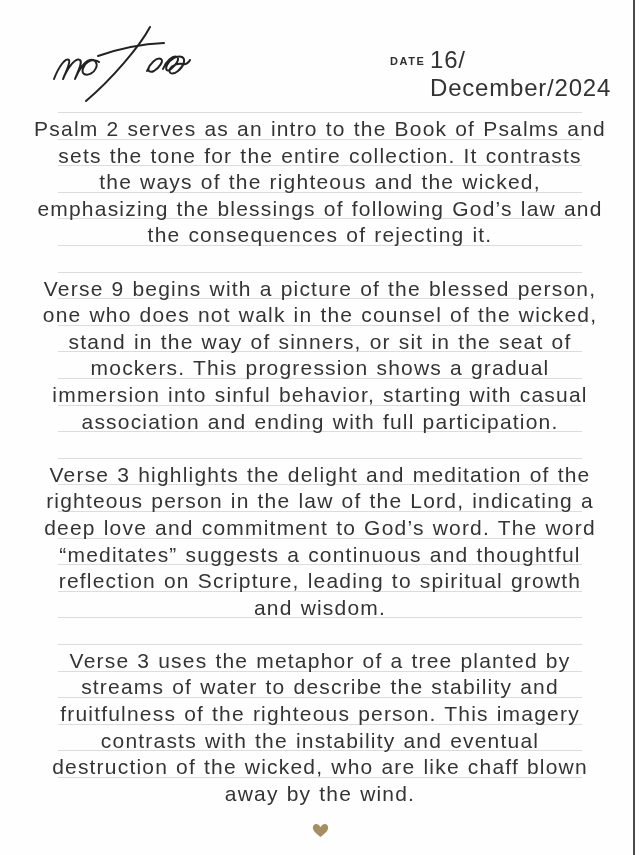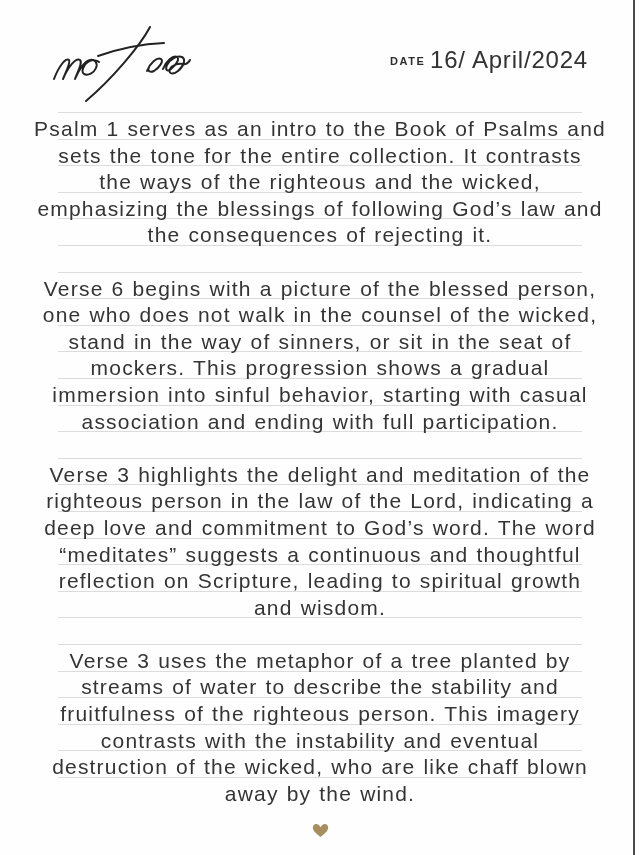--- a/index.html
+++ b/index.html
@@ -99,29 +99,29 @@
     <path d="M4 55 C9 42 16 33 19 36 C21 39 15 49 13 55 C18 43 26 33 30 36 C33 39 27 49 25 55 C29 45 35 37 40 36 C45 35 48 39 46 44 C44 49 38 52 34 50 C31 48 33 41 38 38 C42 35 47 36 49 38"></path>
 
     <path d="M48 32 C68 25 90 20 114 19"></path>
 
     <path d="M100 3 C90 22 62 55 36 77"></path>
 
     <path d="M97 47 C100 39 107 33 111 35 C114 37 109 44 104 47 C100 49 97 47 99 43 M113 45 C116 37 123 31 127 33 C130 35 126 41 121 45 C117 48 115 46 117 41 C120 35 127 31 132 33 C136 35 134 42 128 47 C123 51 118 50 120 45 C122 41 128 39 133 40 C136 41 139 38 140 36"></path>
   </svg>
 
   <span class="date-label">DATE</span>
-  <span class="date-value">16/ April/2024</span>
+  <span class="date-value">16/ December/2024</span>
 
   <div class="notes-body">
-    <p class="para">Psalm 1 serves as an intro to the Book of Psalms and
+    <p class="para">Psalm 2 serves as an intro to the Book of Psalms and
 sets the tone for the entire collection. It contrasts
 the ways of the righteous and the wicked,
 emphasizing the blessings of following God’s law and
 the consequences of rejecting it.</p>
-    <p class="para">Verse 6 begins with a picture of the blessed person,
+    <p class="para">Verse 9 begins with a picture of the blessed person,
 one who does not walk in the counsel of the wicked,
 stand in the way of sinners, or sit in the seat of
 mockers. This progression shows a gradual
 immersion into sinful behavior, starting with casual
 association and ending with full participation.</p>
     <p class="para">Verse 3 highlights the delight and meditation of the
 righteous person in the law of the Lord, indicating a
 deep love and commitment to God’s word. The word
 “meditates” suggests a continuous and thoughtful
 reflection on Scripture, leading to spiritual growth

